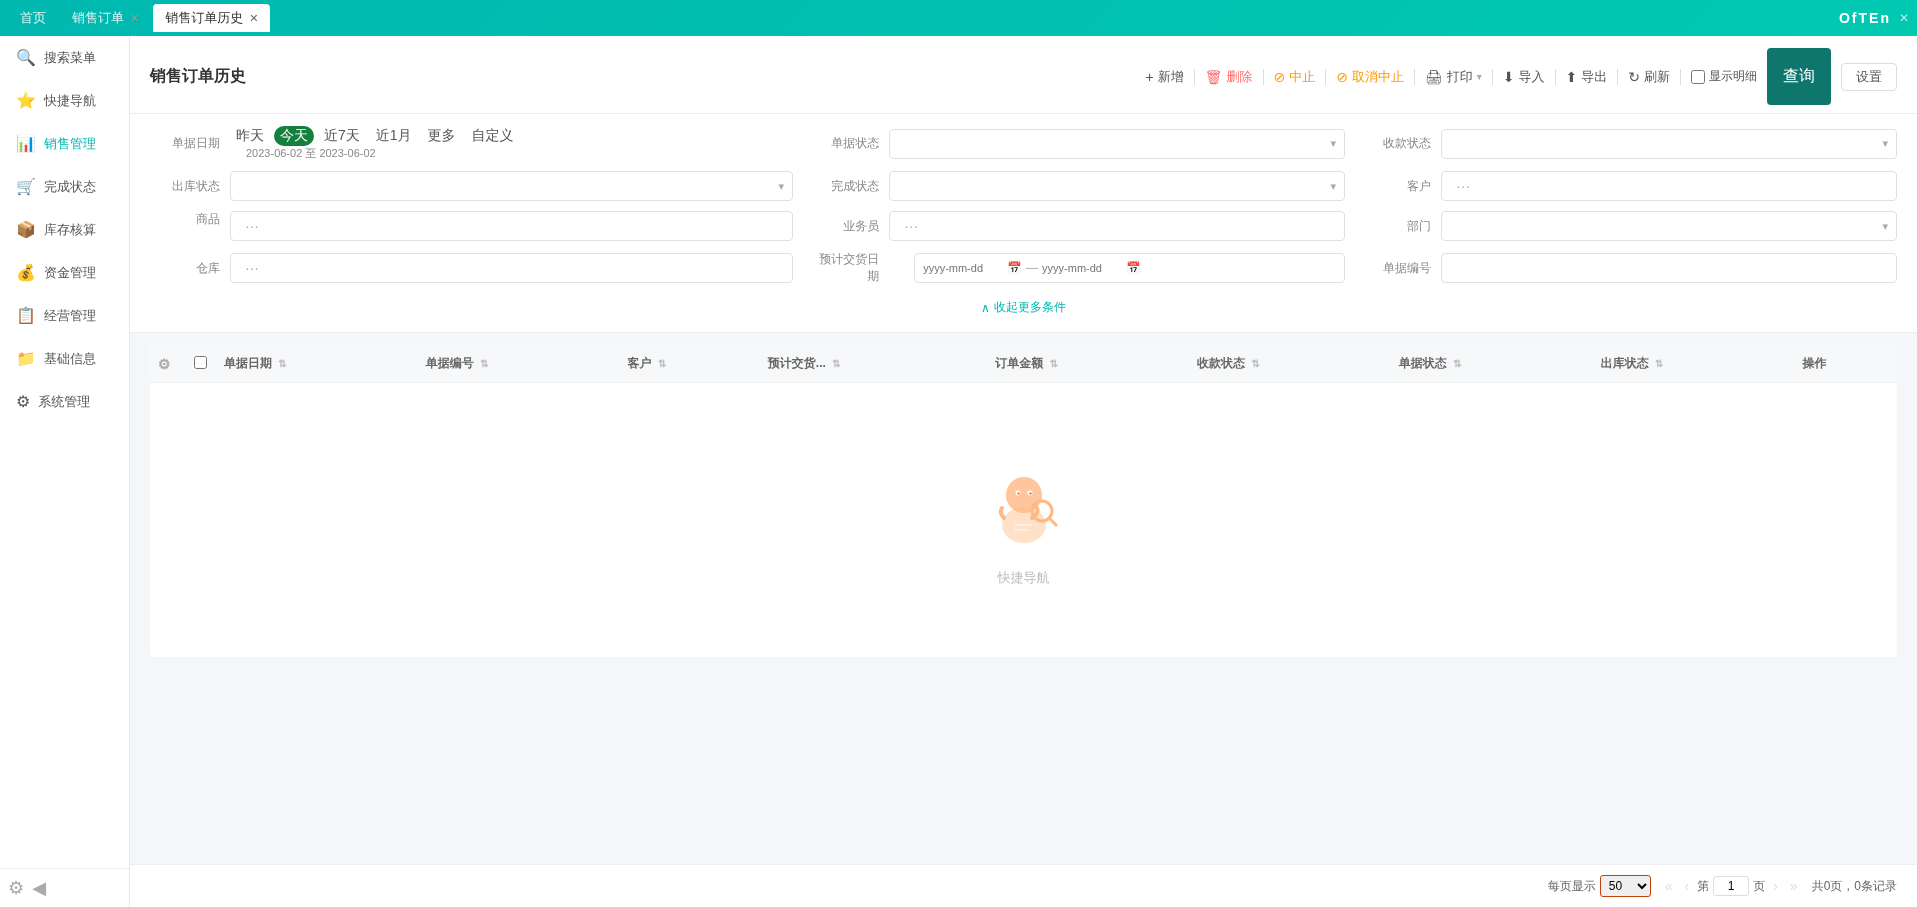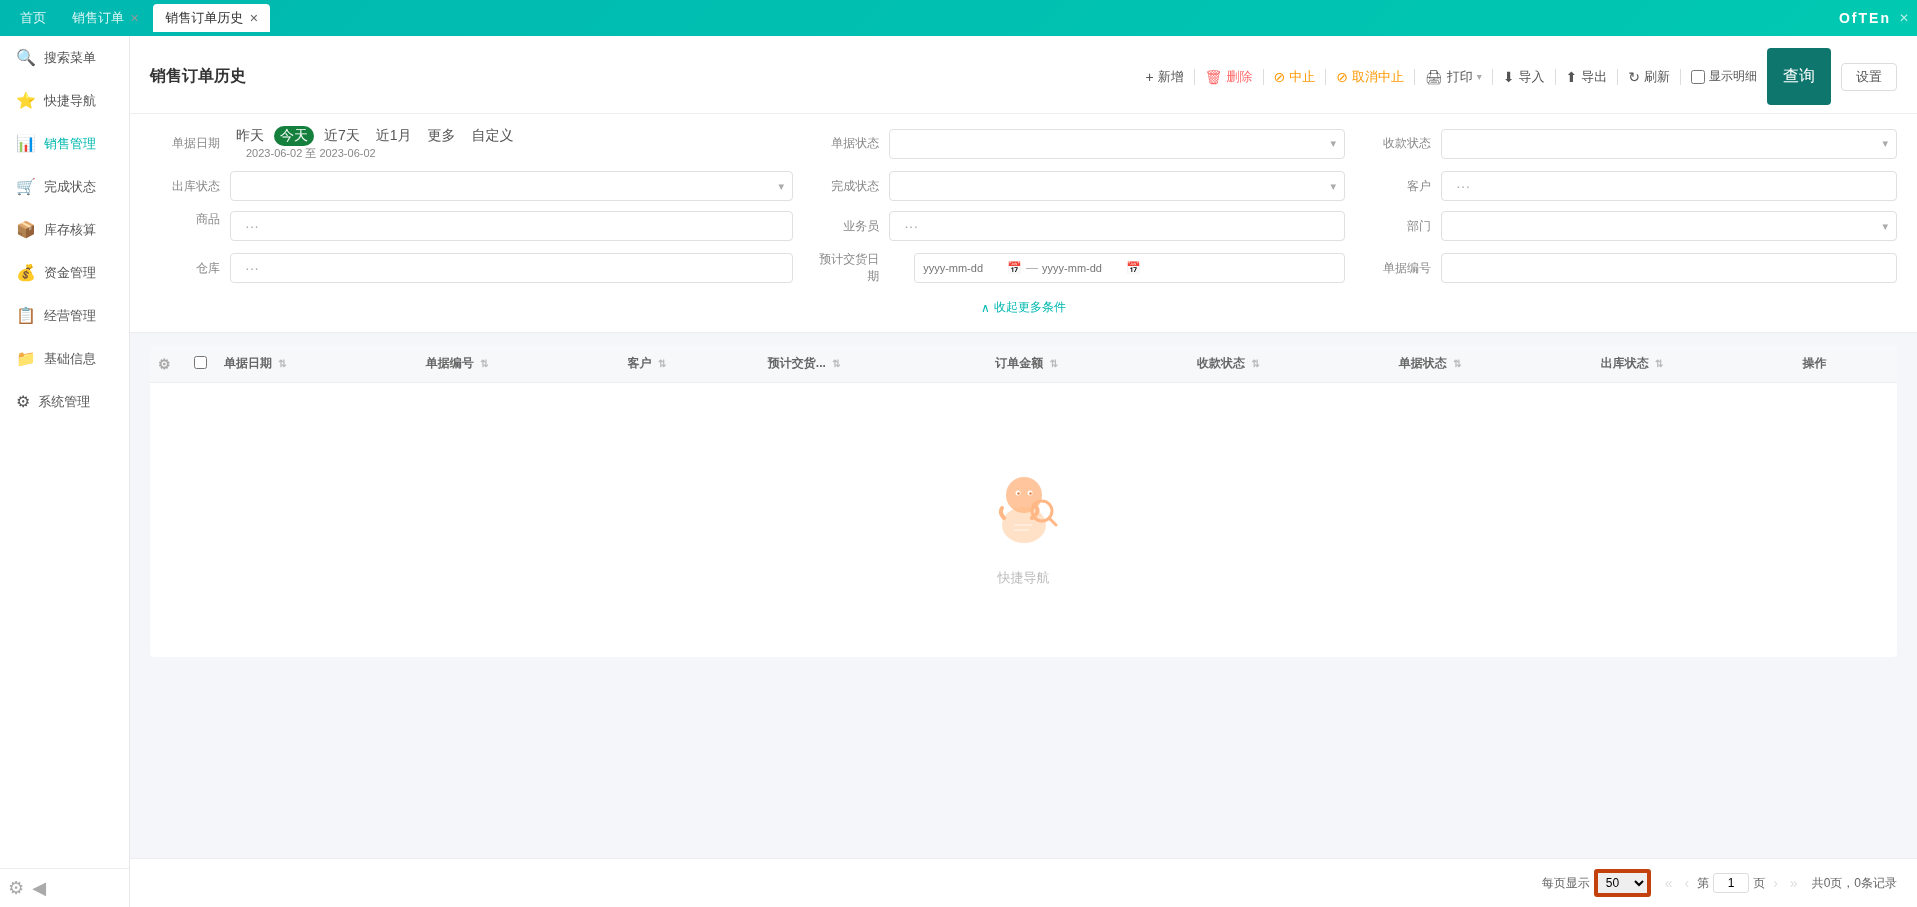--- a/index.html
+++ b/index.html
@@ -251,21 +251,21 @@
       display: flex;
       align-items: center;
       justify-content: flex-end;
       gap: 10px;
       font-size: 12px;
       color: #666;
       flex-shrink: 0;
     }
     .per-page { display: flex; align-items: center; gap: 4px; }
     .per-page-select {
-      border: 4px solid #c2410c;
+      border: 1px solid #c2410c;
       border-radius: 3px;
       padding: 2px 4px;
       font-size: 12px;
     }
     .pagination { display: flex; align-items: center; gap: 4px; }
     .page-nav { cursor: pointer; color: #aaa; font-size: 14px; padding: 2px 4px; }
     .page-nav.disabled { color: #ddd; cursor: default; }
     .page-input {
       width: 36px;
       border: 1px solid #ddd;

